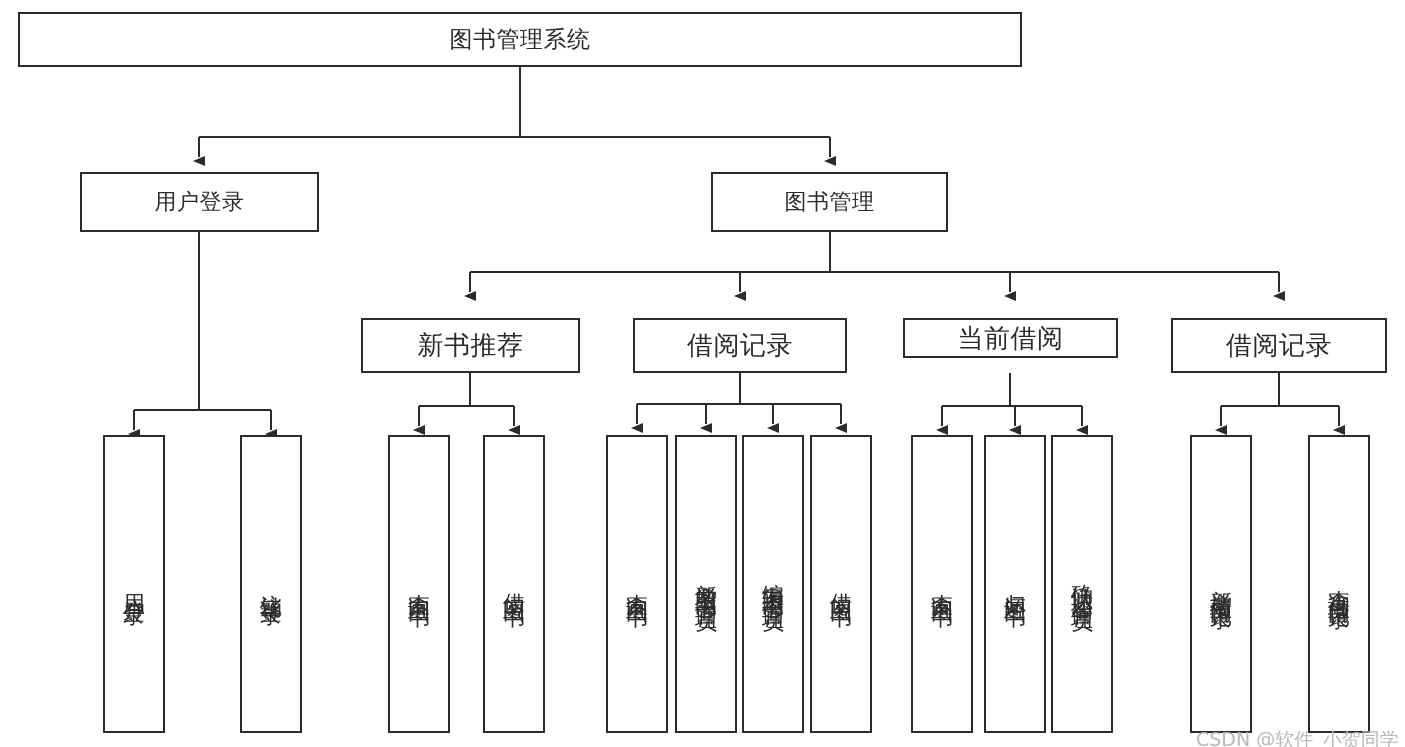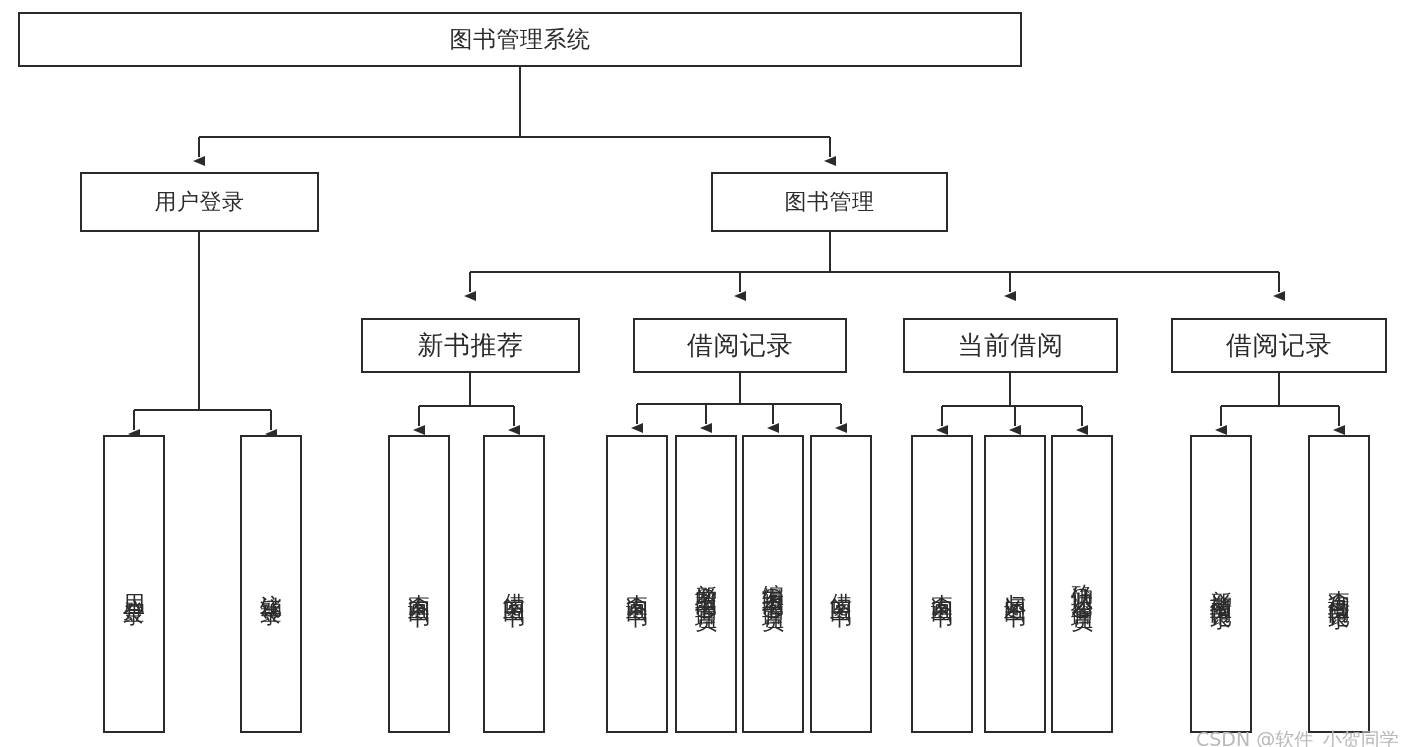--- a/index.html
+++ b/index.html
@@ -122,21 +122,21 @@
       </div>
       <div class="node-box level1 horiz" style="left: 711px; top: 172px; width: 237px; height: 60px;">
         <span class="node-label">图书管理</span>
       </div>
       <div class="node-box level2 horiz" style="left: 361px; top: 318px; width: 219px; height: 55px;">
         <span class="node-label">新书推荐</span>
       </div>
       <div class="node-box level2 horiz" style="left: 633px; top: 318px; width: 214px; height: 55px;">
         <span class="node-label">借阅记录</span>
       </div>
-      <div class="node-box level2 horiz" style="left: 903px; top: 318px; width: 215px; height: 55px;">
+      <div class="node-box level2 horiz" style="left: 903px; top: 318px; width: 215px; height: 40px;">
         <span class="node-label">当前借阅</span>
       </div>
       <div class="node-box level2 horiz" style="left: 1171px; top: 318px; width: 216px; height: 55px;">
         <span class="node-label">借阅记录</span>
       </div>
       <div class="node-box level3 vert" style="left: 103px; top: 435px; width: 62px; height: 298px;">
         <span class="node-label">用户登录</span>
       </div>
       <div class="node-box level3 vert" style="left: 240px; top: 435px; width: 62px; height: 298px;">
         <span class="node-label">注销登录</span>

